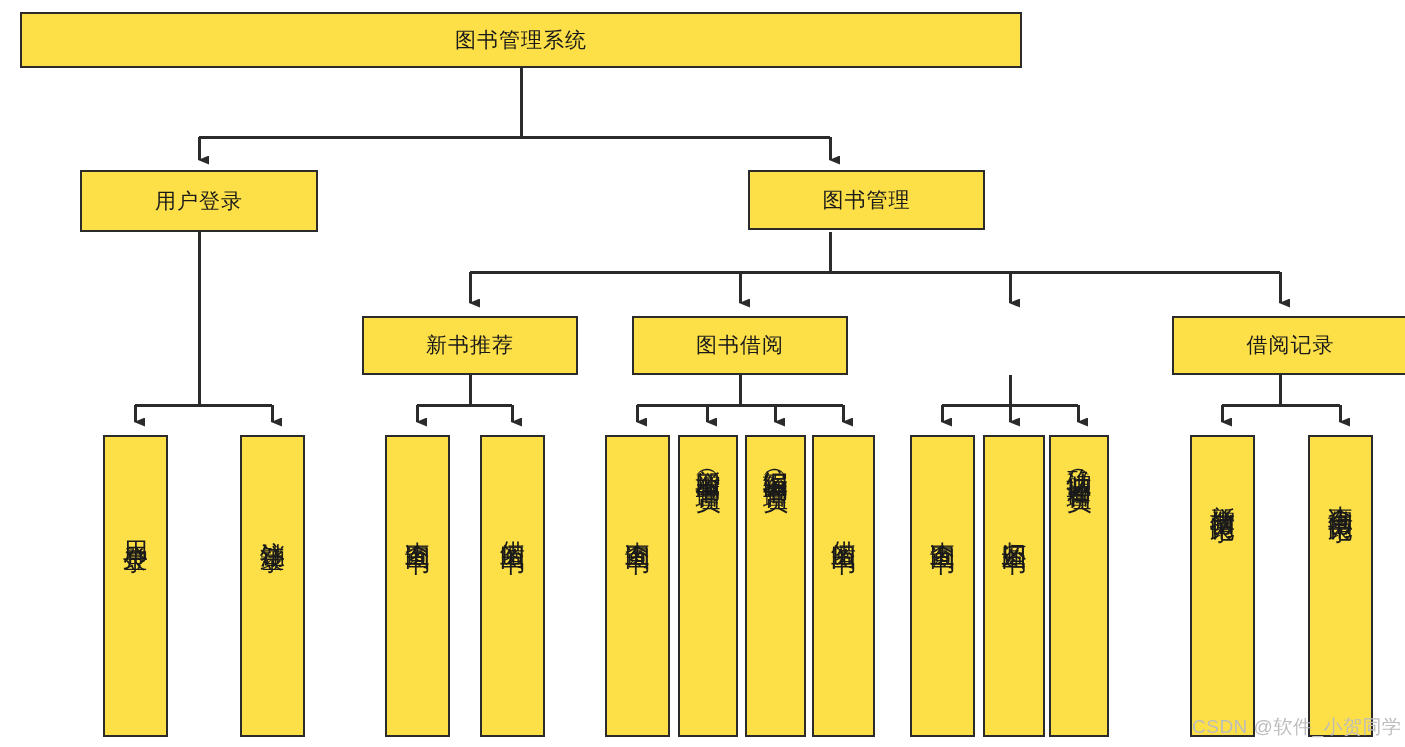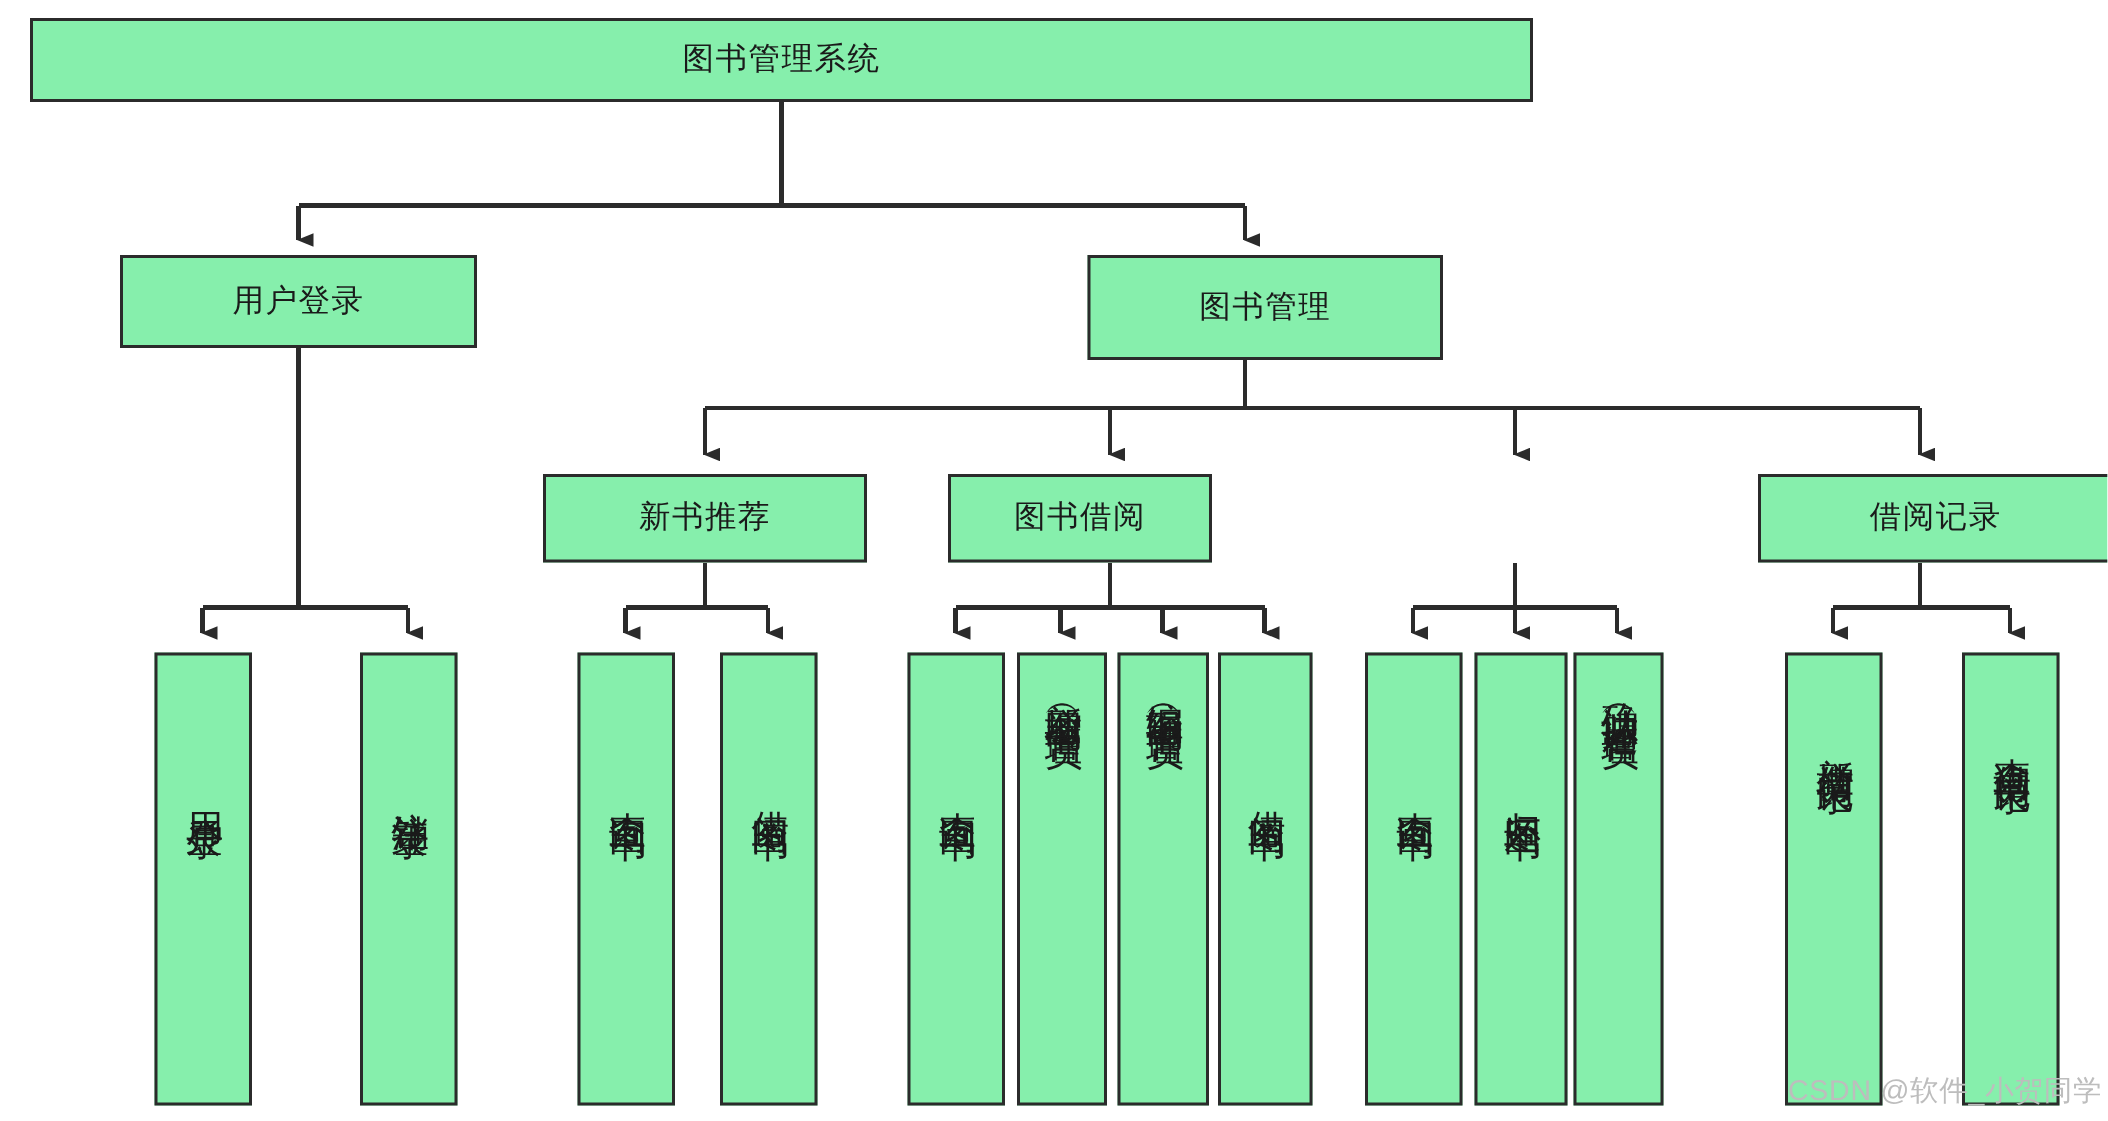--- a/index.html
+++ b/index.html
@@ -15,21 +15,21 @@
   svg.wires{
     position:absolute;
     left:0;top:0;
     width:1405px;height:747px;
     pointer-events:none;
   }
   .node{
     position:absolute;
     box-sizing:border-box;
     border:2.5px solid #2b2b2b;
-    background:#86efac;
+    background:#fde047;
     display:flex;
     align-items:center;
     justify-content:center;
     color:#1a1a1a;
   }
   .node .label{
     font-size:21px;
     letter-spacing:1px;
     line-height:1.15;
     white-space:nowrap;
@@ -117,29 +117,29 @@
   </svg>
 
   <div class="node" style="left:20px;top:12px;width:1002px;height:56px;">
     <span class="label">图书管理系统</span>
   </div>
 
   <div class="node" style="left:80px;top:170px;width:238px;height:62px;">
     <span class="label">用户登录</span>
   </div>
 
-  <div class="node" style="left:725px;top:170px;width:237px;height:70px;">
+  <div class="node" style="left:748px;top:170px;width:237px;height:60px;">
     <span class="label">图书管理</span>
   </div>
 
   <div class="node" style="left:362px;top:316px;width:216px;height:59px;">
     <span class="label">新书推荐</span>
   </div>
 
-  <div class="node" style="left:632px;top:316px;width:176px;height:59px;text-align:center;">
+  <div class="node" style="left:632px;top:316px;width:216px;height:59px;text-align:center;">
     <span class="label">图书借阅</span>
   </div>
 
 
   <div class="node" style="left:1172px;top:316px;width:237px;height:59px;">
     <span class="label">借阅记录</span>
   </div>
 
   <div class="node leaf short" style="left:103px;top:435px;width:65px;height:302px;">
     <span class="label">用户登录</span>

